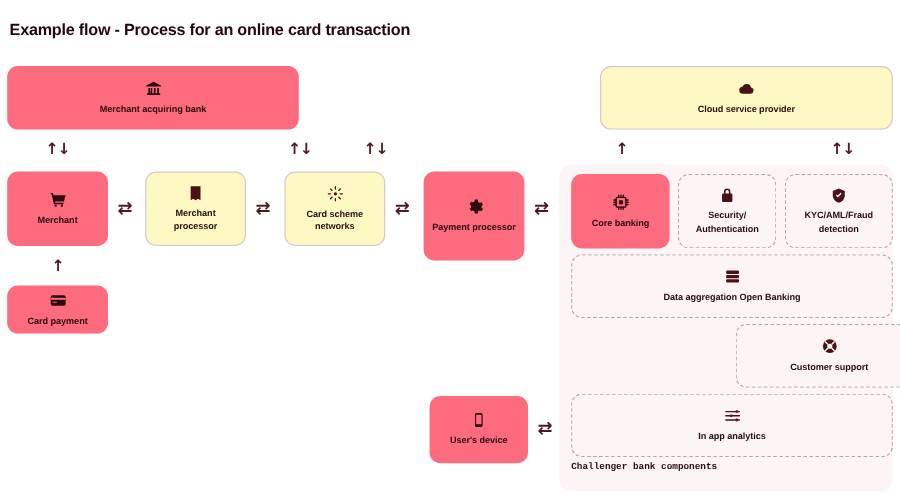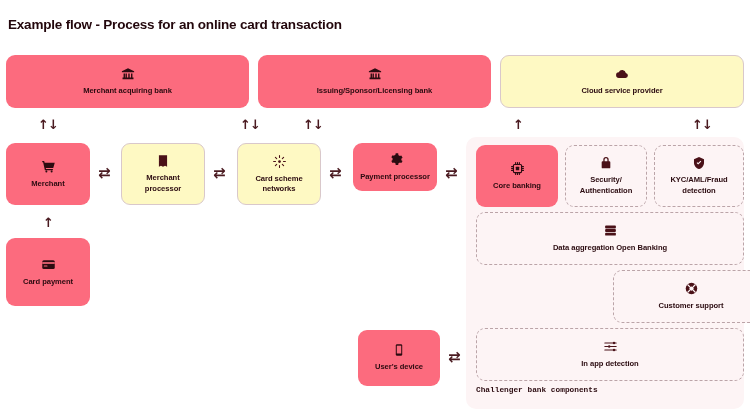--- a/index.html
+++ b/index.html
@@ -123,28 +123,20 @@
 
   <div class="node filled" style="left:6px; top:55px; width:243px; height:53px;">
     <span class="ico">
       <svg width="14" height="14" viewBox="0 0 24 24" fill="#2b0b10">
         <path d="M12 2 1.5 7.2v1.6h21V7.2L12 2zm-7.6 9v7.2H2.6V21h18.8v-2.8h-1.8V11h-2.4v7.2h-2.3V11h-2.4v7.2H10.1V11H7.7v7.2H6.8V11H4.4z"></path>
       </svg>
     </span>
     <span class="label">Merchant acquiring bank</span>
   </div>
 
-  <div class="node filled" style="left:258px; top:55px; width:233px; height:53px;">
-    <span class="ico">
-      <svg width="14" height="14" viewBox="0 0 24 24" fill="#2b0b10">
-        <path d="M12 2 1.5 7.2v1.6h21V7.2L12 2zm-7.6 9v7.2H2.6V21h18.8v-2.8h-1.8V11h-2.4v7.2h-2.3V11h-2.4v7.2H10.1V11H7.7v7.2H6.8V11H4.4z"></path>
-      </svg>
-    </span>
-    <span class="label">Issuing/Sponsor/Licensing bank</span>
-  </div>
 
   <div class="node outlined" style="left:500px; top:55px; width:244px; height:53px;">
     <span class="ico">
       <svg width="14" height="14" viewBox="0 0 24 24" fill="#4a1118">
         <path d="M18.6 10.2A6.3 6.3 0 0 0 6.5 9.1 4.9 4.9 0 0 0 7 18.9h11.1a4.4 4.4 0 0 0 .5-8.7z"></path>
       </svg>
     </span>
     <span class="label">Cloud service provider</span>
   </div>
 
@@ -181,34 +173,34 @@
       <svg width="15" height="15" viewBox="0 0 24 24" fill="none" stroke="#4a1118" stroke-width="1.7" stroke-linecap="round">
         <circle cx="12" cy="12" r="2.2" fill="#4a1118" stroke="none"></circle>
         <path d="M12 2.6v3M12 18.4v3M2.6 12h3M18.4 12h3M5.4 5.4l2.1 2.1M16.5 16.5l2.1 2.1M18.6 5.4l-2.1 2.1M7.5 16.5l-2.1 2.1"></path>
       </svg>
     </span>
     <span class="label">Card scheme networks</span>
   </div>
 
   <div class="arrow h" style="left:329px; top:166px;">⇄</div>
 
-  <div class="node filled" style="left:353px; top:143px; width:84px; height:48px;">
+  <div class="node filled" style="left:353px; top:143px; width:84px; height:74px;">
     <span class="ico">
       <svg width="15" height="15" viewBox="0 0 24 24" fill="#2b0b10">
         <path d="M12 8.4A3.6 3.6 0 1 0 12 15.6 3.6 3.6 0 0 0 12 8.4zm9.3 4.9.1-1.3-.1-1.3 2-1.6-2-3.4-2.4.8a8 8 0 0 0-2.2-1.3L16.3 2h-4l-.4 2.5a8 8 0 0 0-2.2 1.3l-2.4-.8-2 3.4 2 1.6-.1 1.3.1 1.3-2 1.6 2 3.4 2.4-.8c.7.6 1.4 1 2.2 1.3l.4 2.5h4l.4-2.5c.8-.3 1.5-.7 2.2-1.3l2.4.8 2-3.4z"></path>
       </svg>
     </span>
     <span class="label">Payment processor</span>
   </div>
 
   <div class="arrow h" style="left:445px; top:166px;">⇄</div>
 
   <div class="arrow v" style="left:43px; top:216px;">↑</div>
 
-  <div class="node filled" style="left:6px; top:238px; width:84px; height:68px;">
+  <div class="node filled" style="left:6px; top:238px; width:84px; height:40px;">
     <span class="ico">
       <svg width="15" height="15" viewBox="0 0 24 24" fill="#2b0b10">
         <rect x="2" y="5" width="20" height="14" rx="2.4"></rect>
         <rect x="2" y="8.3" width="20" height="2.6" fill="#fc6b7e"></rect>
         <rect x="4.4" y="13.4" width="6" height="1.6" rx="0.8" fill="#fc6b7e"></rect>
       </svg>
     </span>
     <span class="label">Card payment</span>
   </div>
 
@@ -281,16 +273,16 @@
 
   <div class="node dashed" style="left:476px; top:328px; width:268px; height:53px;">
     <span class="ico">
       <svg width="15" height="15" viewBox="0 0 24 24" fill="none" stroke="#4a1118" stroke-width="1.9" stroke-linecap="round">
         <path d="M3 6.4h13M19.4 6.4H21M3 12h5.2M11.6 12H21M3 17.6h13M19.4 17.6H21"></path>
         <circle cx="17.6" cy="6.4" r="1.9" fill="#4a1118" stroke="none"></circle>
         <circle cx="9.9" cy="12" r="1.9" fill="#4a1118" stroke="none"></circle>
         <circle cx="17.6" cy="17.6" r="1.9" fill="#4a1118" stroke="none"></circle>
       </svg>
     </span>
-    <span class="label">In app detection</span>
+    <span class="label">In app analytics</span>
   </div>
 
 </div>
 
 </body></html>

